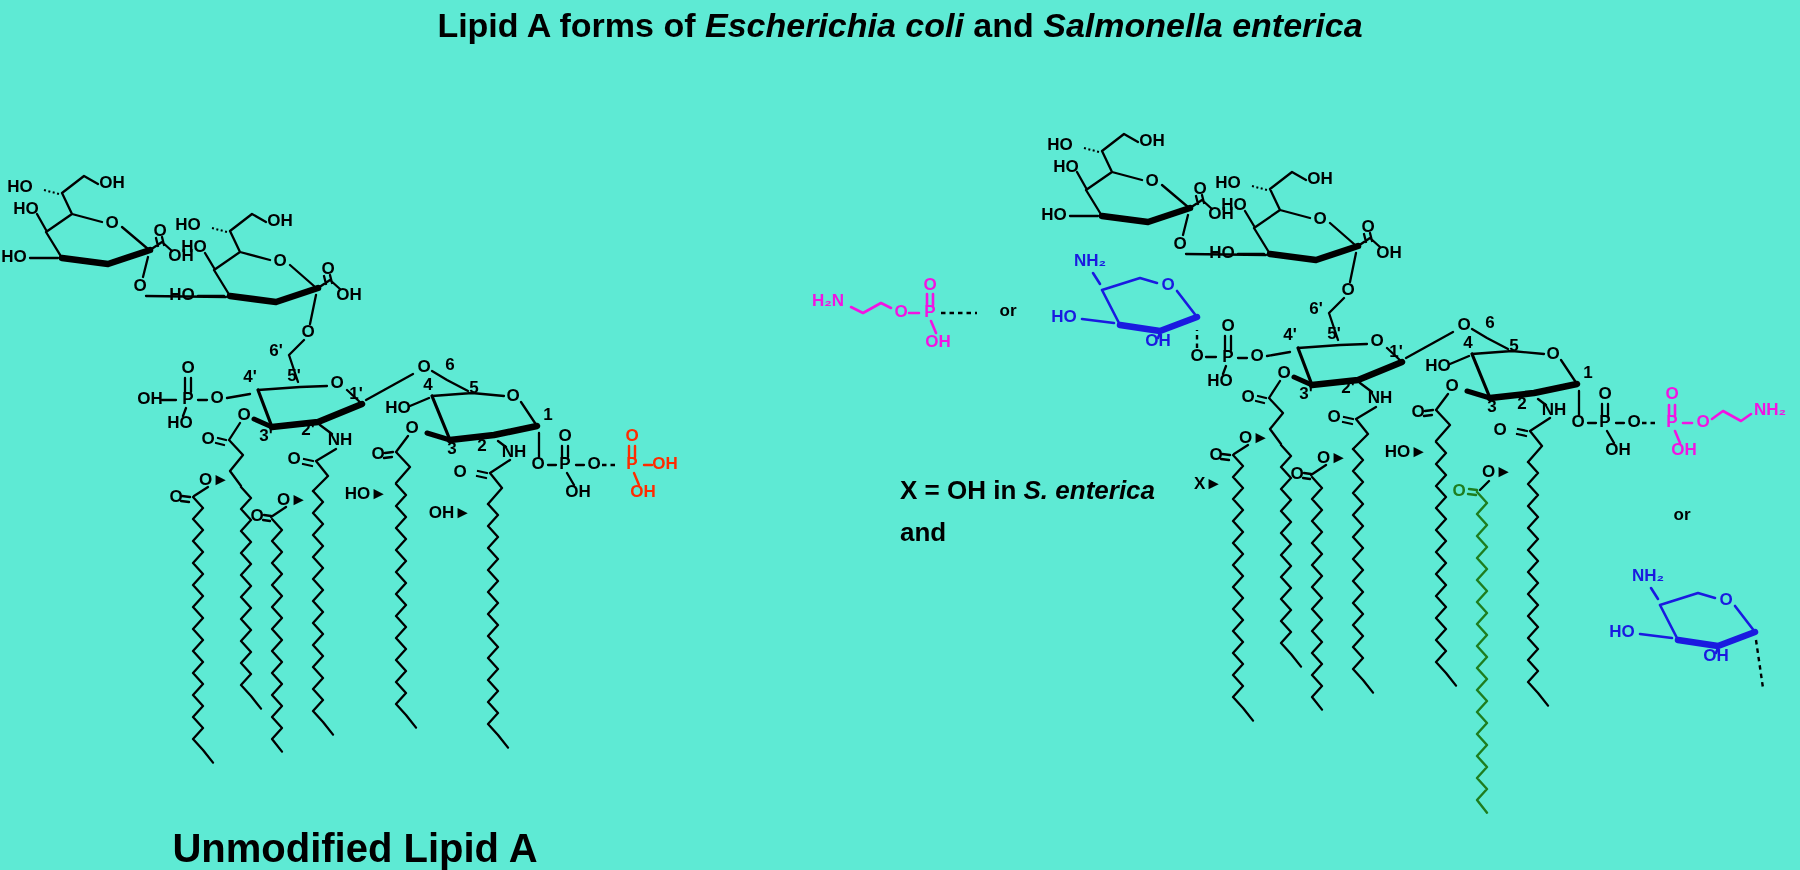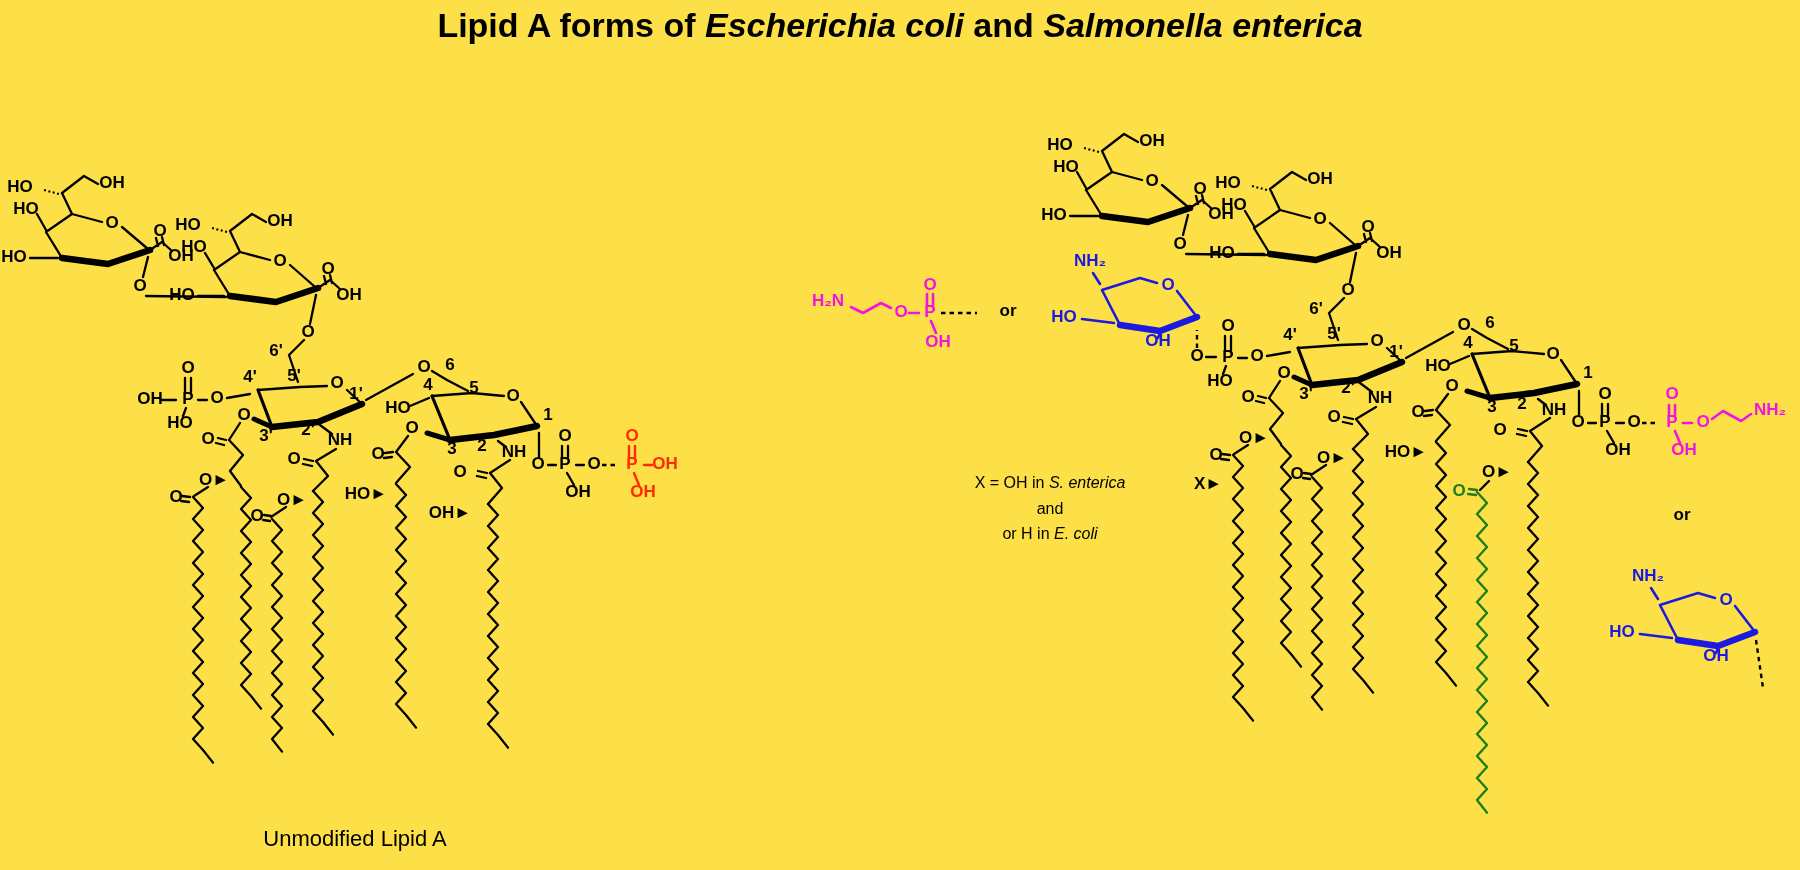--- a/index.html
+++ b/index.html
@@ -1,25 +1,25 @@
 <!DOCTYPE html>
 <html><head>
 <meta charset="utf-8">
 <style>
   html,body{margin:0;padding:0;background:#ffffff;}
-  .canvas{position:relative;width:1800px;height:870px;background:#fde047;overflow:hidden;
+  .canvas{position:relative;width:1800px;height:870px;background:#5eead4;overflow:hidden;
           font-family:"Liberation Sans",sans-serif;}
   .fig-title{position:absolute;top:6px;left:0;width:1800px;text-align:center;
              font-size:34px;font-weight:bold;color:#000;}
   .fig-title i{font-style:italic;}
-  .caption{position:absolute;font-size:22px;font-weight:normal;color:#000;text-align:center;width:420px;}
+  .caption{position:absolute;font-size:40px;font-weight:bold;color:#000;text-align:center;width:420px;}
   .caption.left{left:145px;top:826px;}
   .caption.right{left:1168px;top:828px;}
-  .annotation{position:absolute;left:900px;top:470px;width:300px;text-align:center;
-              font-size:16px;font-weight:normal;color:#000;line-height:1.6;}
+  .annotation{position:absolute;left:900px;top:470px;width:300px;
+              font-size:26px;font-weight:bold;color:#000;line-height:1.6;}
   .annotation i{font-style:italic;}
   svg{position:absolute;left:0;top:0;}
   
   .bt{stroke:#000;stroke-width:2.3;fill:none;stroke-linecap:round;stroke-linejoin:round;}
   .bb{stroke:#000;stroke-width:6.5;fill:none;stroke-linecap:round;stroke-linejoin:round;}
   .bm{stroke:#000;stroke-width:3.2;fill:none;stroke-linecap:round;}
   .bw{stroke:#000;stroke-width:5;fill:none;stroke-linecap:round;}
   .bs{stroke:#000;stroke-width:2;fill:none;stroke-dasharray:2,2.5;}
   .bD{stroke:#000;stroke-width:2.4;fill:none;stroke-dasharray:4.5,4;stroke-linecap:butt;}
   .ch{stroke:#000;stroke-width:2.3;fill:none;stroke-linejoin:round;stroke-linecap:round;}
@@ -257,18 +257,17 @@
           <text x="1726" y="601" class="al b">O</text>
           <text x="1622" y="633" class="al b">HO</text>
           <text x="1716" y="657" class="al b">OH</text>
         </g>
     </g>
   </svg>
 
   <div class="annotation">
     <div><span>X = OH in </span><i>S. enterica</i></div>
     <div>and</div>
-    <div><span>or H in </span><i>E. coli</i></div>
   </div>
 
   <div class="caption left">Unmodified Lipid A</div>
 
 </div>
 
 </body></html>

